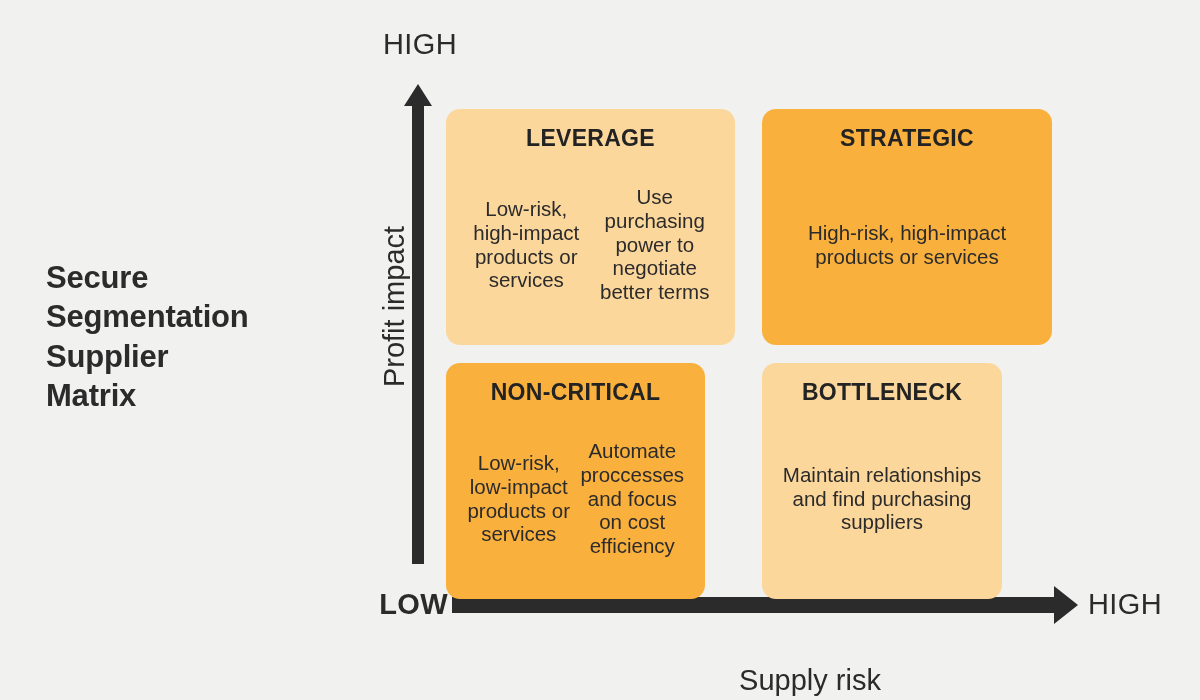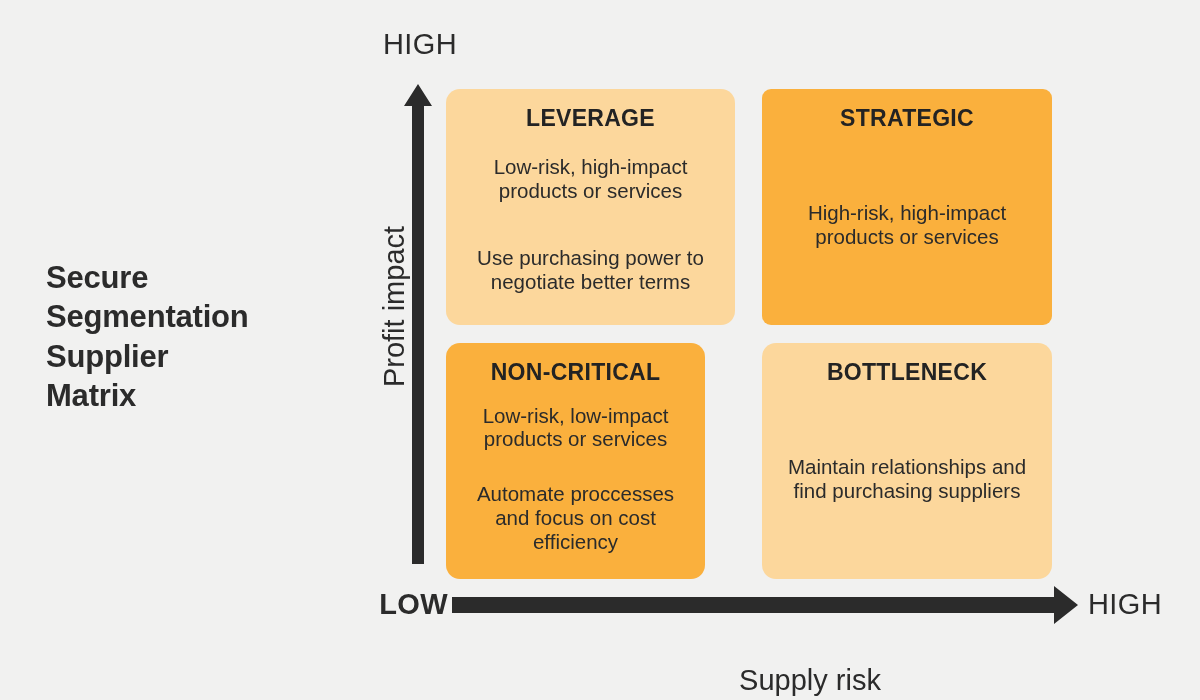--- a/index.html
+++ b/index.html
@@ -120,40 +120,40 @@
   }
 
   
   .quadrant {
     position: absolute;
     border-radius: 14px;
     padding: 14px 16px 10px;
     display: flex;
     flex-direction: column;
     align-items: center;
+    margin-top: 20px;
   }
 
   .q-leverage     { left: 446px; top: 89px;  width: 289px; height: 236px; }
-  .q-strategic    { left: 762px; top: 89px;  width: 290px; height: 236px; border-radius: 9px; }
+  .q-strategic    { left: 762px; top: 89px;  width: 290px; height: 236px; }
   .q-noncritical  { left: 446px; top: 343px; width: 259px; height: 236px; }
-  .q-bottleneck   { left: 762px; top: 343px; width: 290px; height: 236px; }
+  .q-bottleneck   { left: 762px; top: 343px; width: 240px; height: 236px; }
 
   .q-title {
     font-size: 23px;
     font-weight: bold;
     letter-spacing: 0.3px;
     color: #232323;
     text-align: center;
     margin-top: 2px;
   }
 
   .q-body {
     flex: 1;
     display: flex;
-    flex-direction: column;
     justify-content: space-around;
     align-items: center;
     width: 100%;
     padding-top: 2px;
   }
 
   .q-desc, .q-action {
     font-size: 20.5px;
     line-height: 1.16;
     text-align: center;

